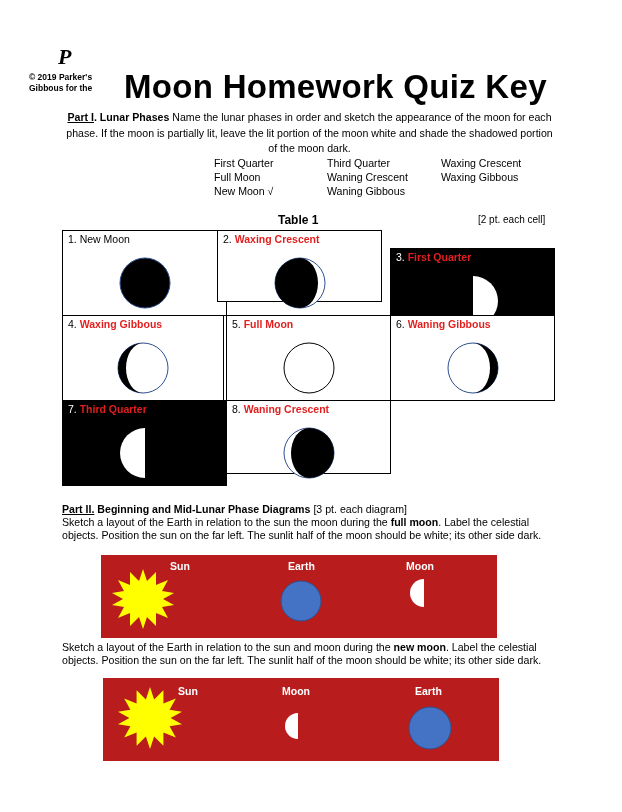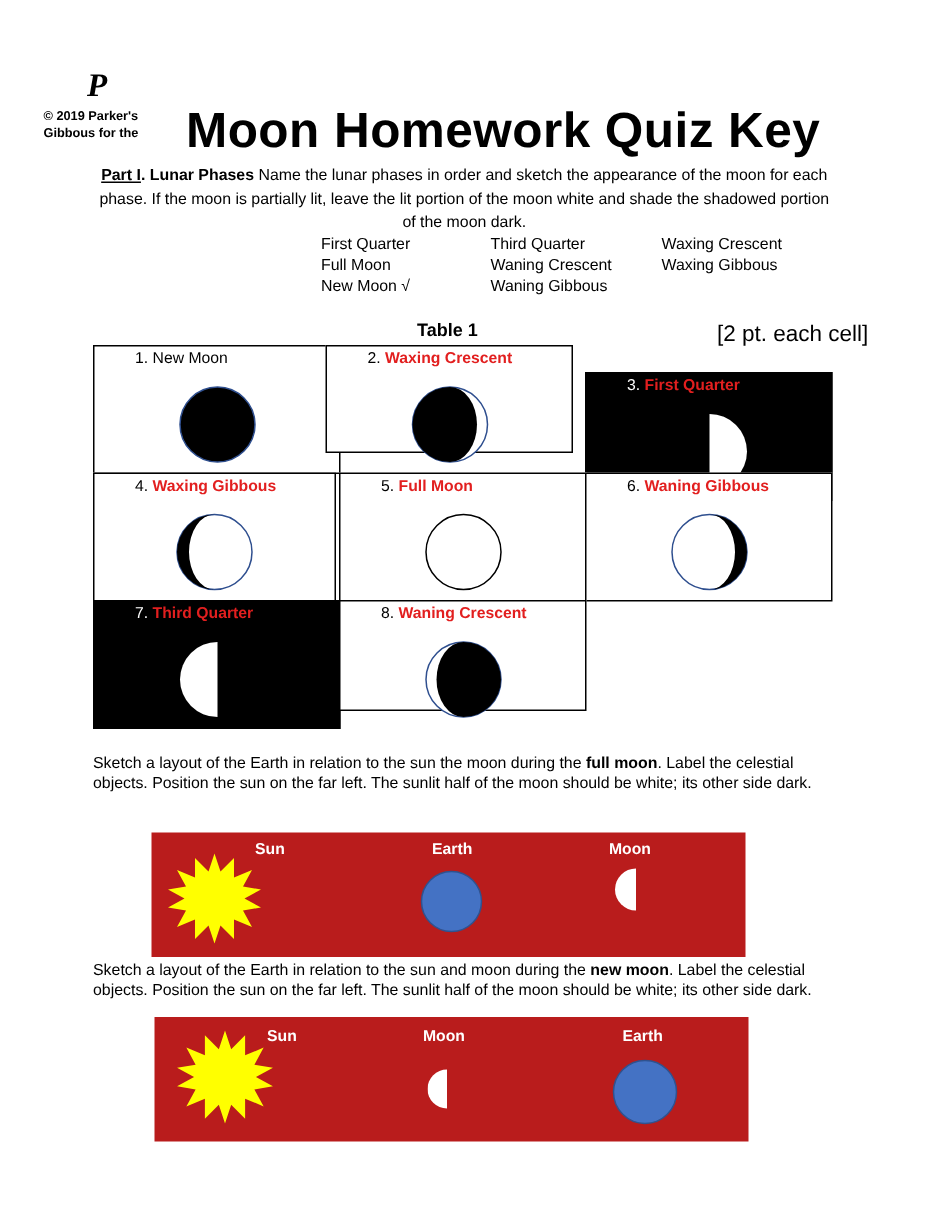--- a/index.html
+++ b/index.html
@@ -6,24 +6,24 @@
   body { width:622px; height:812px; position:relative; overflow:hidden; font-family:"Liberation Sans", sans-serif; color:#000; }
   .abs { position:absolute; }
   .logo-p { left:58px; top:44px; font-family:"Liberation Serif", serif; font-style:italic; font-weight:bold; font-size:22px; }
   .logo-txt { left:29px; top:72px; font-size:8.5px; font-weight:bold; line-height:11px; }
   .title { left:124px; top:68px; font-size:33px; font-weight:bold; letter-spacing:0.3px; }
   .p1 { left:62px; top:110px; width:495px; font-size:10.6px; line-height:15.5px;text-align:center; }
   .u { text-decoration:underline; font-weight:bold; }
   .b { font-weight:bold; }
   .phase-list { font-size:10.6px; line-height:14px; }
   .tbl-title { left:278px; top:213px; font-size:12px; font-weight:bold; }
-  .tbl-pts { left:478px; top:214px; font-size:15px; }
+  .tbl-pts { left:478px; top:214px; font-size:10px; }
   .cell { position:absolute; box-sizing:border-box; border:1px solid #000; background:#fff; }
   .cell.dark { background:#000; }
-  .cell-label { position:absolute; left:5px; top:2px; font-size:10.5px; white-space:nowrap;margin-left:22px; }
+  .cell-label { position:absolute; left:5px; top:2px; font-size:10.5px; white-space:nowrap; }
   .cell-label .ans { color:#e21f1f; font-weight:bold; }
   .cell.dark .cell-label { color:#fff; }
   .cell svg { position:absolute; left:50%; top:22px; transform:translateX(-50%); }
   .p2 { left:62px; top:503px; width:500px; font-size:10.6px; line-height:13px; }
   .p3 { left:62px; top:641px; width:500px; font-size:10.6px; line-height:13px; }
   .diagram { position:absolute; background:#b91c1c; }
   .dlabel { position:absolute; color:#fff; font-size:10.5px; font-weight:bold; }
 </style>
 </head>
 <body>
@@ -108,20 +108,24 @@
 <div class="cell" style="left:226px; top:400px; width:165px; height:74px;">
   <div class="cell-label"><span>8.</span> <span class="ans">Waning Crescent</span></div>
   <svg width="60" height="60" viewBox="0 0 60 60">
     <circle cx="30" cy="30" r="25" fill="#fff" stroke="#2f4f8f" stroke-width="1"></circle>
     <path d="M30 5 A25 25 0 0 1 30 55 A18 25 0 0 1 30 5 Z" fill="#000"></path>
   </svg>
 </div>
 
 <div class="abs p2">
   <div>
+    <span class="u">Part II.</span>
+    <span class="b">Beginning and Mid-Lunar Phase Diagrams</span><span> [3 pt. each diagram]</span>
+  </div>
+  <div>
     <span>Sketch a layout of the Earth in relation to the sun the moon during the </span><span class="b">full moon</span><span>. Label the celestial objects. Position the sun on the far left. The sunlit half of the moon should be white; its other side dark.</span>
   </div>
 </div>
 
 <div class="diagram" style="left:101px; top:555px; width:396px; height:83px;">
   <div class="dlabel" style="left:69px; top:5px;">Sun</div>
   <div class="dlabel" style="left:187px; top:5px;">Earth</div>
   <div class="dlabel" style="left:305px; top:5px;">Moon</div>
   <svg class="abs" style="left:10px; top:12px;" width="64" height="64" viewBox="0 0 64 64">
     <polygon fill="#ffff00" points="32,2 36,14 45,5 45,18 57,13 51,24 63,26 52,32 63,38 51,40 57,51 45,46 45,59 36,50 32,62 28,50 19,59 19,46 7,51 13,40 1,38 12,32 1,26 13,24 7,13 19,18 19,5 28,14"></polygon>

